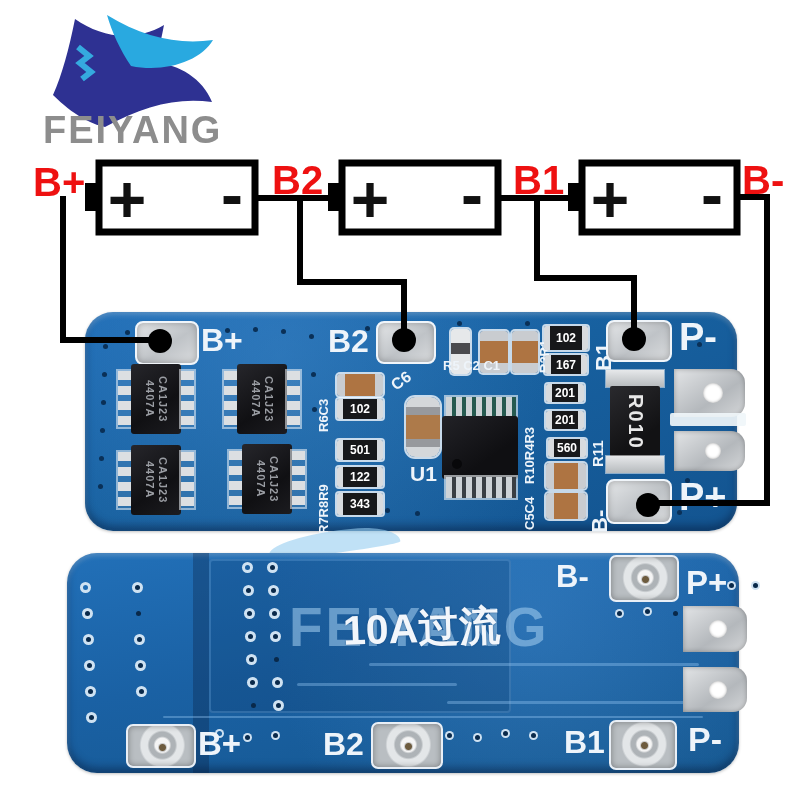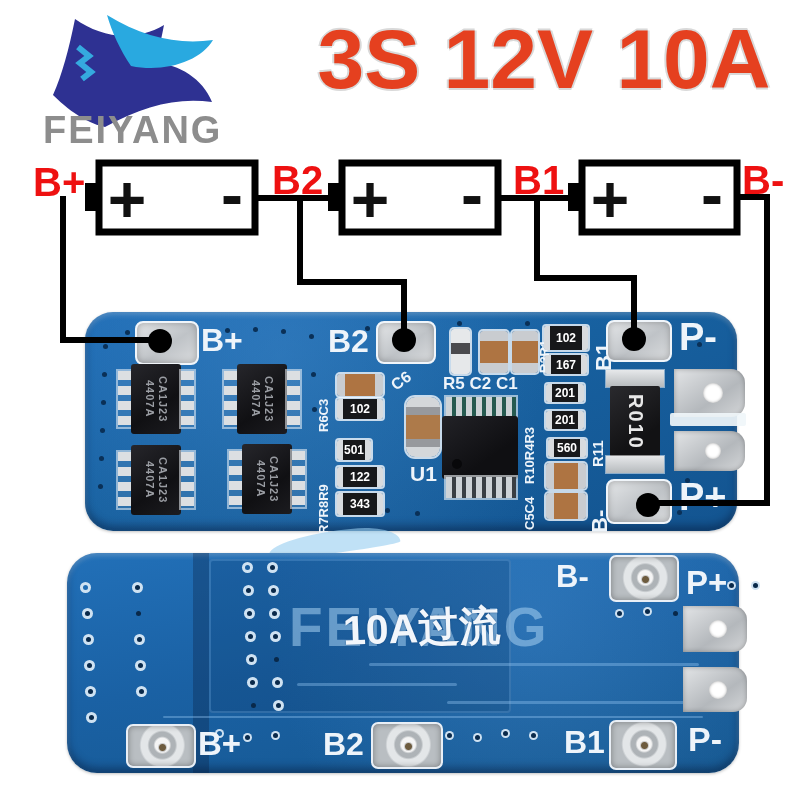--- a/index.html
+++ b/index.html
@@ -118,21 +118,20 @@
 
 <div id="stage">
 
   <svg id="logo" viewBox="0 0 230 145">
     <path fill="#2e3192" d="M60,14 C54,44 47,70 38,90 C58,110 76,119 90,122 C128,101 162,92 197,97 C188,74 164,59 140,58 C144,44 147,31 149,20 C118,38 86,32 60,14 Z"></path>
     <path fill="#29a9e0" d="M92,10 C128,32 163,40 198,35 C186,56 150,68 116,61 C105,45 97,27 92,10 Z"></path>
     <polyline points="63,42 74,51 65,58 76,67 67,74" fill="none" stroke="#35aadf" stroke-width="6"></polyline>
     <text x="28" y="138" font-size="38" font-weight="bold" fill="#8d8d8d" letter-spacing="2">FEIYANG</text>
   </svg>
 
-  <div id="title">3S 12V 10A</div>
 
   <div id="board-top" class="board">
     <div class="vias" id="bt-vias"></div>
 
     <div class="pad" style="left:50px;top:9px;width:64px;height:44px;"></div>
     <div class="silk" style="left:116px;top:10px;font-size:32px;">B+</div>
 
     <div class="chip" style="left:33px;top:52px;">
       <div class="pins pl"></div>
       <div class="body">
@@ -166,21 +165,21 @@
       <div class="pins pr"></div>
     </div>
 
     <div class="silk" style="left:243px;top:11px;font-size:32px;">B2</div>
     <div class="pad" style="left:291px;top:9px;width:60px;height:43px;"></div>
 
     <div style="position:absolute;left:366px;top:17px;width:19px;height:45px;border-radius:3px;
          background:linear-gradient(180deg,#e6e8ea 0 30%,#4a4a4e 30% 56%,#e6e8ea 56%);box-shadow:0 0 0 2px rgba(243,248,252,.8);"></div>
     <div class="capv" style="left:395px;top:19px;width:28px;height:42px;"></div>
     <div class="capv" style="left:427px;top:19px;width:26px;height:42px;"></div>
-    <div class="silk" style="left:358px;top:62px;font-size:17px;">R5 C2 C1</div>
+    <div class="silk" style="left:358px;top:46px;font-size:13px;">R5 C2 C1</div>
     <div class="silk vt" style="left:452px;top:13px;height:48px;font-size:13px;">R2R1</div>
 
     <div class="res" style="left:459px;top:14px;width:44px;height:24px;">
         <span>102</span>
       </div>
     <div class="res" style="left:460px;top:43px;width:42px;height:19px;">
         <span>167</span>
       </div>
     <div class="res" style="left:461px;top:72px;width:38px;height:18px;">
         <span>201</span>
@@ -220,21 +219,21 @@
     <div class="silk" style="left:306px;top:60px;font-size:16px;transform:rotate(-35deg);">C6</div>
     <div style="position:absolute;left:321px;top:85px;width:34px;height:60px;border-radius:9px;
          background:linear-gradient(180deg,#d4d7da 0 16%,#97999d 16% 30%,#ad7a4a 30% 70%,#97999d 70% 84%,#d4d7da 84%);
          box-shadow:0 0 0 2px rgba(243,248,252,.8);"></div>
 
     <div class="cap" style="left:252px;top:62px;width:46px;height:22px;"></div>
     <div class="res" style="left:252px;top:87px;width:46px;height:20px;">
         <span>102</span>
       </div>
     <div class="silk vt" style="left:231px;top:56px;height:64px;font-size:13px;">R6C3</div>
-    <div class="res" style="left:252px;top:128px;width:34px;height:20px;">
+    <div class="res" style="left:252px;top:128px;width:46px;height:20px;">
         <span>501</span>
       </div>
     <div class="res" style="left:252px;top:155px;width:46px;height:20px;">
         <span>122</span>
       </div>
     <div class="res" style="left:252px;top:181px;width:46px;height:22px;">
         <span>343</span>
       </div>
     <div class="silk vt" style="left:231px;top:126px;height:96px;font-size:13px;">R7R8R9</div>
 

